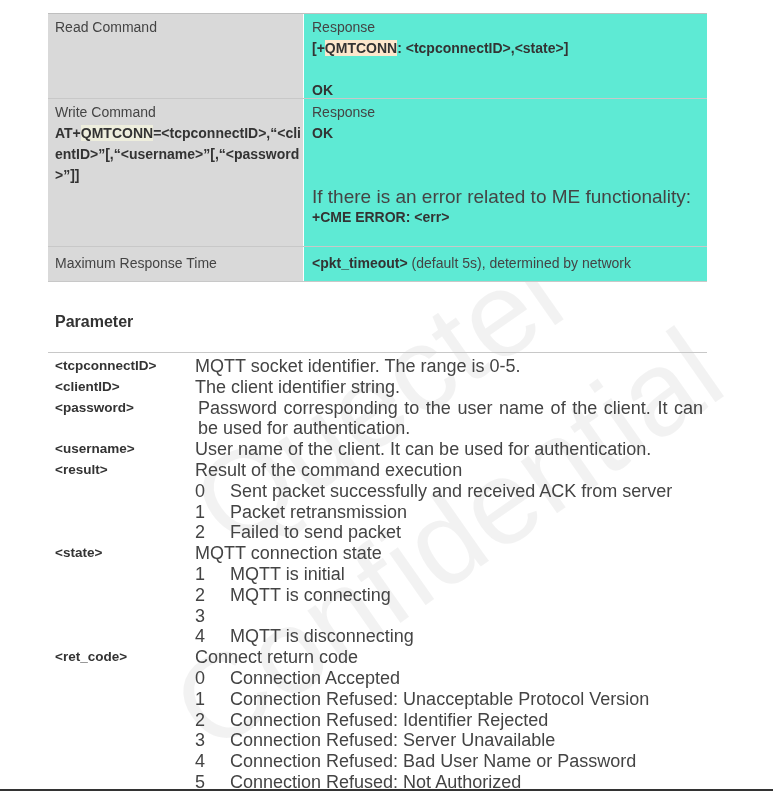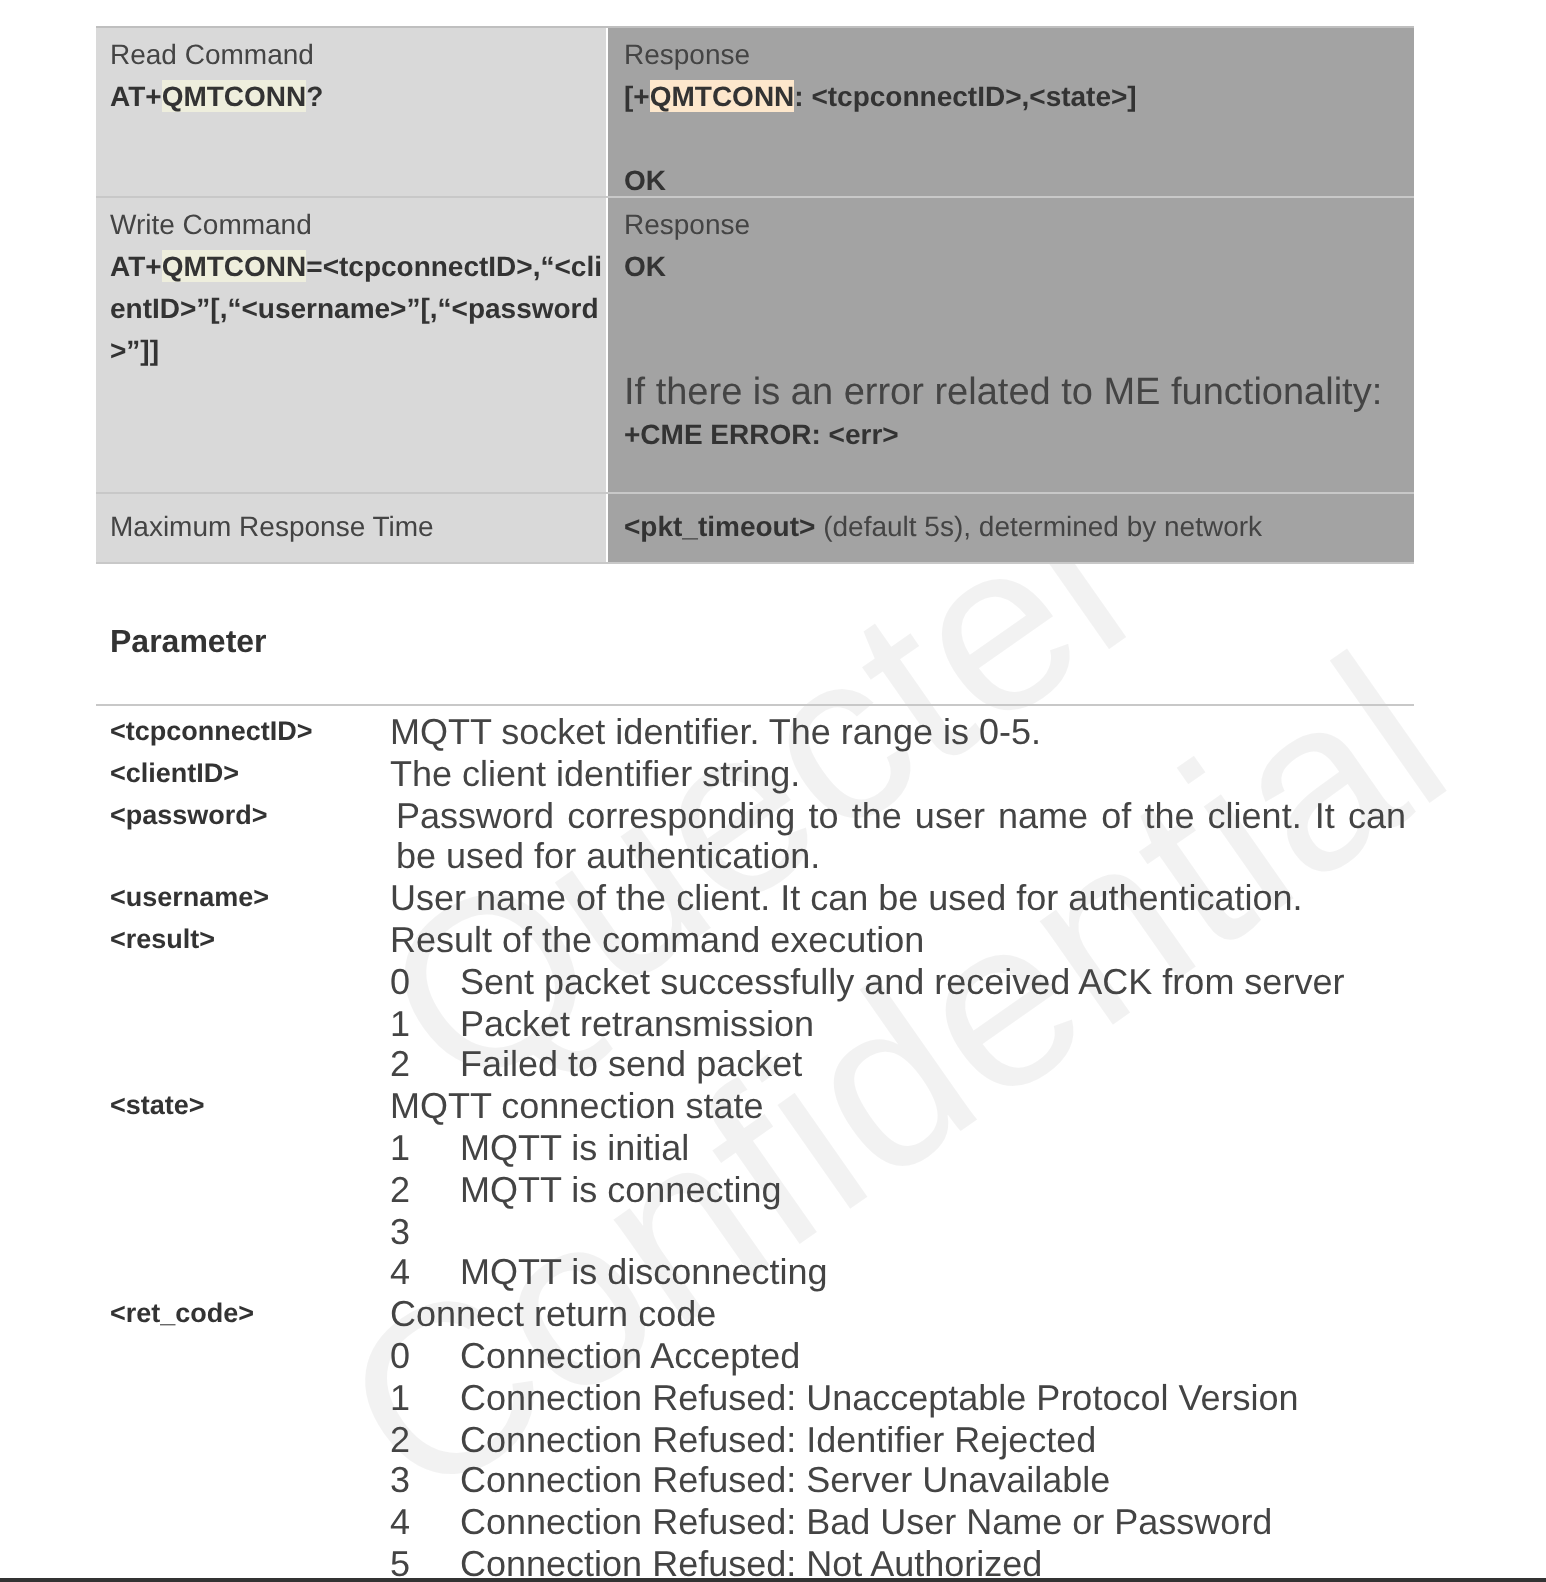--- a/index.html
+++ b/index.html
@@ -3,21 +3,21 @@
 <meta charset="utf-8">
 <style>
   html, body { margin: 0; padding: 0; background: #ffffff; }
   body { width: 773px; height: 791px; position: relative; overflow: hidden;
          font-family: "Liberation Sans", sans-serif; color: #333333; font-size: 14px; }
   .cmd-table { position: absolute; left: 48px; top: 13px; width: 659px;
                border-top: 1px solid #bfbfbf; border-collapse: collapse; }
   .row { display: flex; border-bottom: 1px solid #c8c8c8; }
   .cell-left { width: 256px; background: #d9d9d9; padding: 3px 0 3px 7px; box-sizing: border-box;
                line-height: 21px; }
-  .cell-right { flex: 1; padding: 3px 0 3px 8px; line-height: 21px; background: #a3a3a3; }
+  .cell-right { flex: 1; padding: 3px 0 3px 8px; line-height: 21px; background: #5eead4; }
   .row .cell-left { border-right: 1px solid #ffffff; }
   .label { color: #444; }
   .bold { font-weight: bold; color: #333; }
   .hl-green { background: #eeeedd; }
   .hl-orange { background: #fde7cc; }
   .blank { height: 21px; }
   .small { font-size: 19px; color: #444; }
 
   .watermark { position: absolute; color: rgba(0,0,0,0.05); font-size: 120px; font-family: "Liberation Sans", sans-serif;
                transform: rotate(-35deg); white-space: nowrap; pointer-events: none; }
@@ -38,21 +38,20 @@
 <body>
 
 <div class="watermark" style="left:170px; top:330px;">Quectel</div>
 <div class="watermark" style="left:130px; top:470px;">Confidential</div>
 
 <div class="cmd-table">
 
   <div class="row" style="height:84px;">
     <div class="cell-left">
       <div class="label">Read Command</div>
-      <div class="bold"><span>AT+</span><span class="hl-green">QMTCONN</span><span>?</span></div>
     </div>
     <div class="cell-right">
       <div class="label">Response</div>
       <div class="bold"><span>[+</span><span class="hl-orange">QMTCONN</span><span>: &lt;tcpconnectID&gt;,&lt;state&gt;]</span></div>
       <div class="blank"></div>
       <div class="bold">OK</div>
     </div>
   </div>
 
   <div class="row" style="height:147px;">

